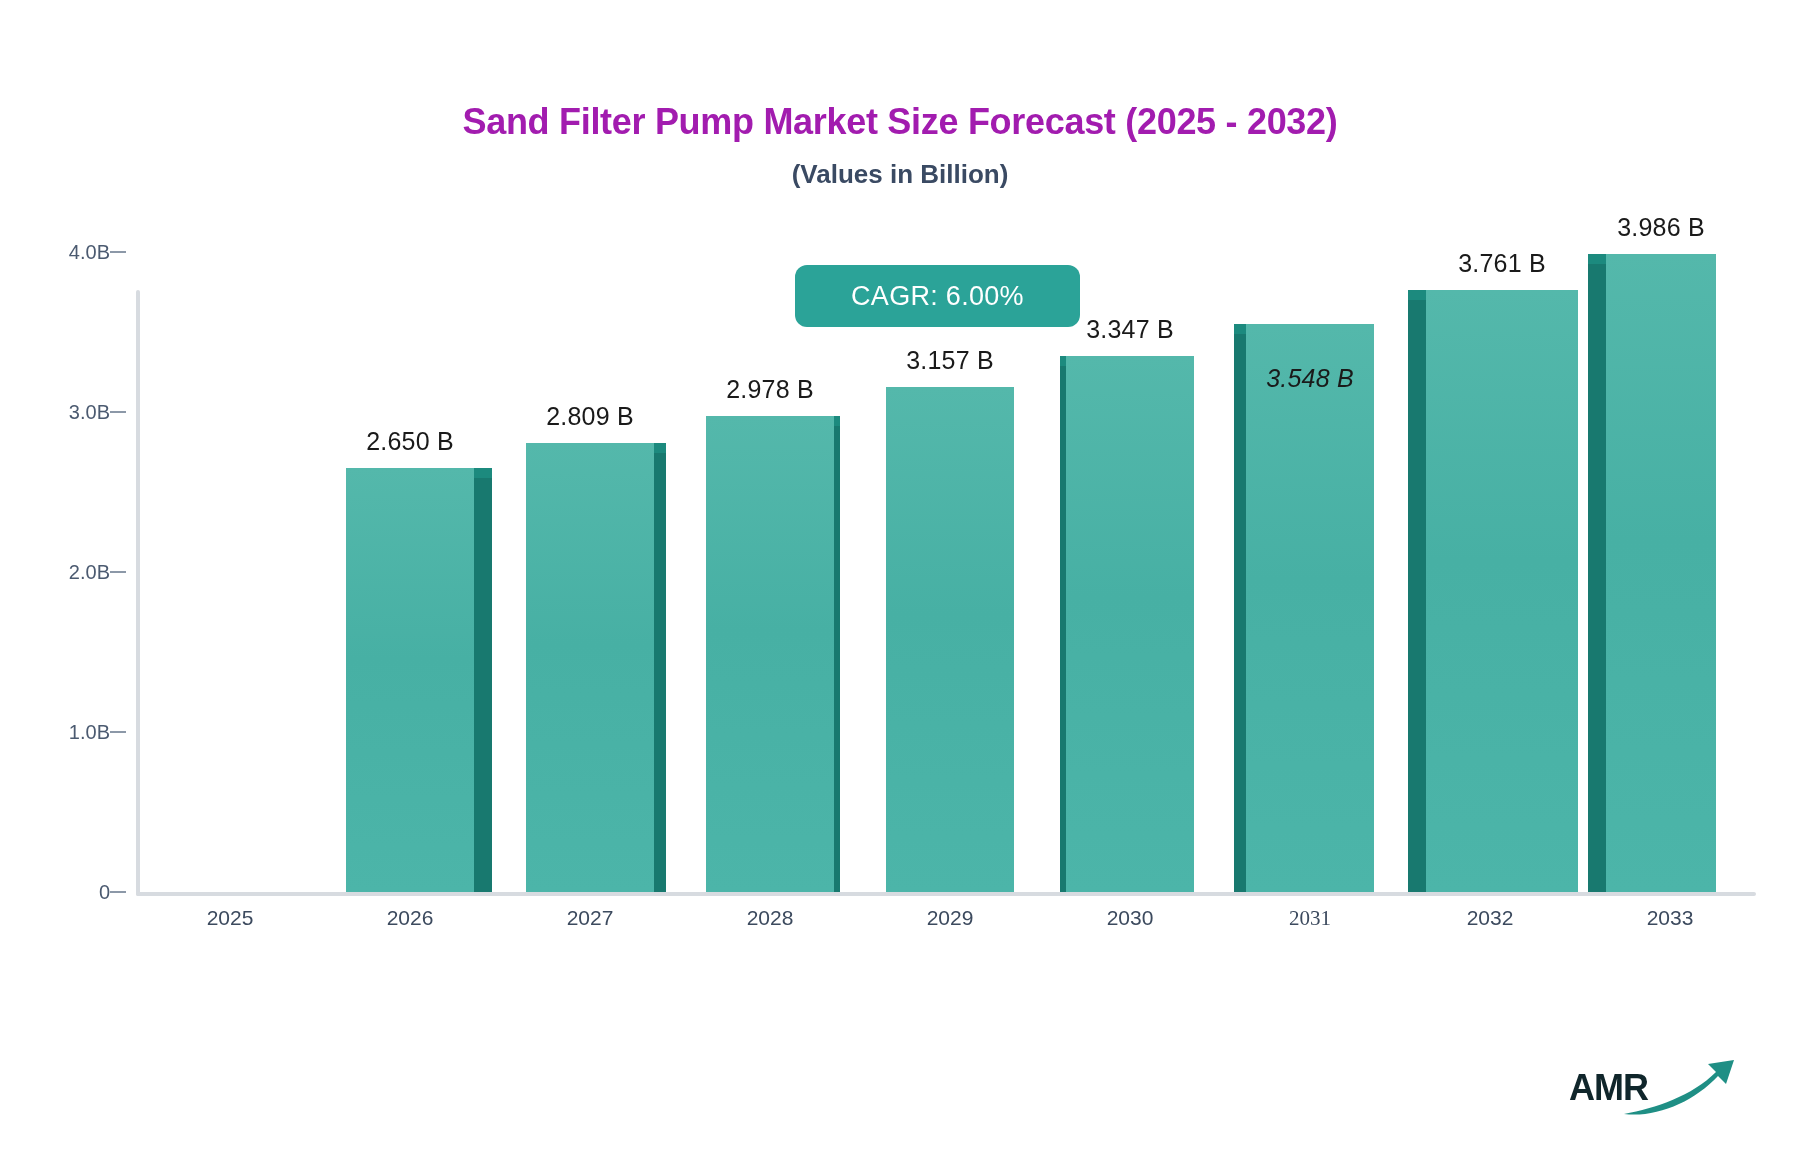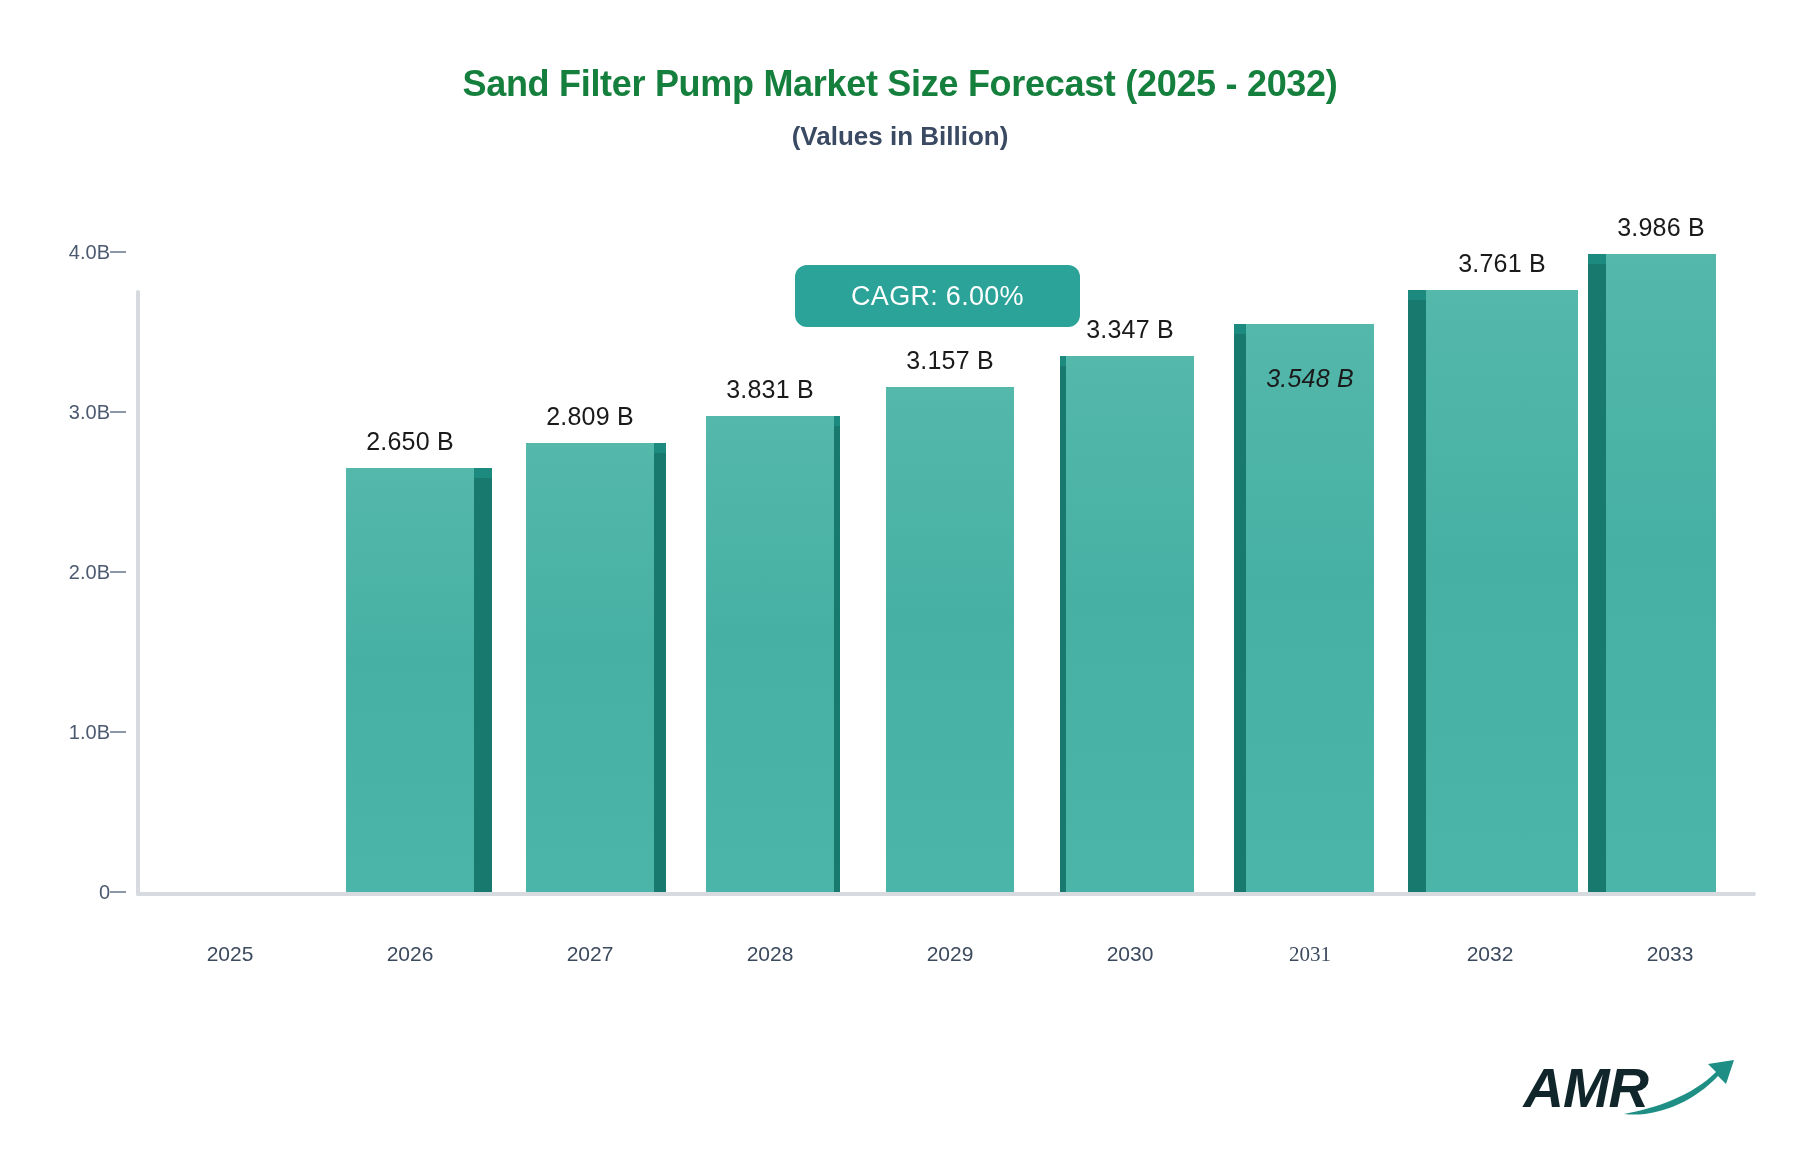--- a/index.html
+++ b/index.html
@@ -18,24 +18,24 @@
   
   #chart-header {
     position: absolute;
     top: 0;
     left: 0;
     width: 1800px;
     text-align: center;
   }
   #chart-title {
     margin: 0;
-    padding-top: 64px;
+    padding-top: 102px;
     font-size: 36px;
     font-weight: 700;
-    color: #15803d;
+    color: #a21caf;
     letter-spacing: -0.3px;
     line-height: 1.1;
   }
   #chart-subtitle {
     margin: 0;
     padding-top: 18px;
     font-size: 26px;
     font-weight: 700;
     color: #3a4a63;
     line-height: 1.1;
@@ -162,38 +162,36 @@
     white-space: nowrap;
     letter-spacing: 0.2px;
   }
   .x-tick-label {
     position: absolute;
     top: 906px;
     text-align: center;
     font-size: 21px;
     color: #3c4a5e;
     white-space: nowrap;
-    margin-top: 36px;
   }
 
   
   #amr-logo {
     position: absolute;
     right: 48px;
     bottom: 32px;
     display: flex;
     align-items: center;
   }
   #amr-wordmark {
-    font-size: 56px;
+    font-size: 36px;
     font-weight: 800;
     color: #10262b;
     letter-spacing: -1px;
     line-height: 1;
-    font-style: italic;
   }
   #amr-arrow {
     margin-left: -26px;
     margin-top: 6px;
   }
 </style>
 </head>
 <body>
 
 <div id="chart-header">
@@ -230,21 +228,21 @@
       <div class="bar-group" style="left: 386px; width: 128px; height: 449.44px;">
         <div class="bar-front" style="height: 449.44px;"></div>
         <div class="bar-side right" style="width: 12px; height: 439.44px;"></div>
         <div class="bar-cap right" style="width: 12px; bottom: 439.44px;"></div>
         <div class="bar-value">2.809 B</div>
       </div>
       <div class="bar-group" style="left: 566px; width: 128px; height: 476.48px;">
         <div class="bar-front" style="height: 476.48px;"></div>
         <div class="bar-side right" style="width: 6px; height: 466.48px;"></div>
         <div class="bar-cap right" style="width: 6px; bottom: 466.48px;"></div>
-        <div class="bar-value">3.831 B</div>
+        <div class="bar-value">2.978 B</div>
       </div>
       <div class="bar-group" style="left: 746px; width: 128px; height: 505.12px;">
         <div class="bar-front" style="height: 505.12px;"></div>
         <div class="bar-value">3.157 B</div>
       </div>
       <div class="bar-group" style="left: 926px; width: 128px; height: 535.52px;">
         <div class="bar-front" style="height: 535.52px;"></div>
         <div class="bar-side left" style="width: 6px; height: 525.52px;"></div>
         <div class="bar-cap left" style="width: 6px; bottom: 525.52px;"></div>
         <div class="bar-value">3.347 B</div>

